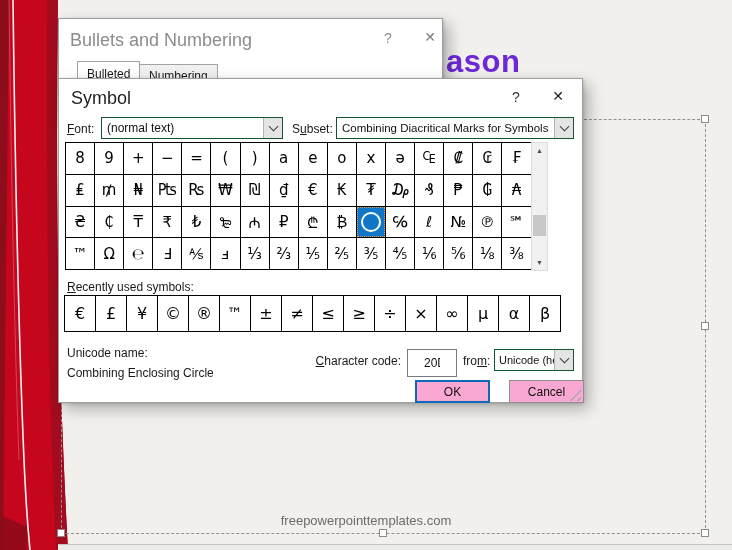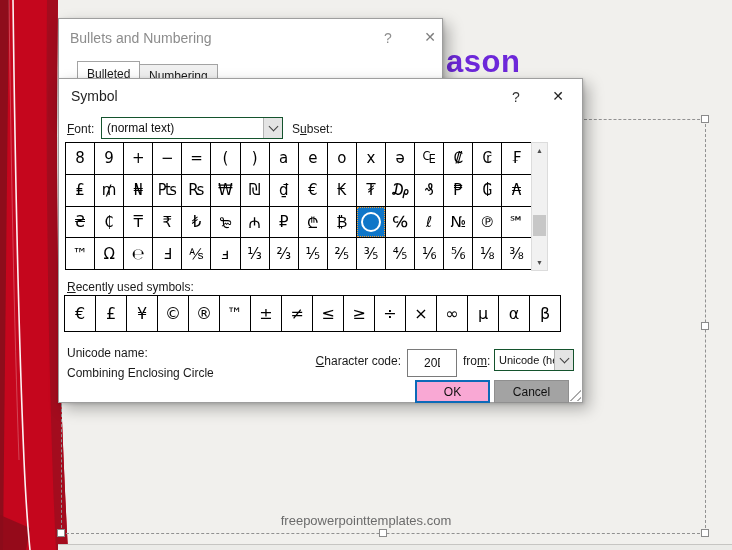--- a/index.html
+++ b/index.html
@@ -17,21 +17,21 @@
   .dash-h{position:absolute;height:0;border-top:1px dashed #919191;z-index:2;}
   .dash-v{position:absolute;width:0;border-left:1px dashed #919191;z-index:2;}
   .sel-top{left:584px;top:119px;width:121px;}
   .sel-right{left:705px;top:119px;height:414px;}
   .sel-bottom{left:61px;top:533px;width:644px;}
   .sel-left{left:61px;top:404px;height:129px;}
   .handle{position:absolute;width:8px;height:8px;background:#fff;border:1px solid #8a8a8a;z-index:3;box-sizing:border-box;}
 
   
   .dialog{position:absolute;background:#fff;border:1px solid #9e9e9e;box-shadow:6px 6px 14px rgba(0,0,0,.28),1px 1px 3px rgba(0,0,0,.15);box-sizing:border-box;}
-  .dlg-title{position:absolute;font-size:14px;}
+  .dlg-title{position:absolute;font-size:18px;}
   .dlg-help,.dlg-close{position:absolute;font-size:14px;text-align:center;cursor:default;}
   label,.lbl{font-size:12px;color:#1a1a1a;}
 
   
   .bullets-dlg{left:58px;top:18px;width:385px;height:100px;z-index:5;}
   .bullets-dlg .dlg-title{left:11px;top:11px;color:#8c8c8c;}
   .bullets-dlg .dlg-help{left:318px;top:11px;width:22px;color:#8f8f8f;}
   .bullets-dlg .dlg-close{left:358px;top:10px;width:26px;color:#7d7d7d;}
   .tab{position:absolute;font-size:12px;color:#1a1a1a;border:1px solid #a3a3a3;background:#f0f0f0;padding:4px 9px;}
   .tab.active{background:#fff;border-bottom:1px solid #fff;top:42px;padding:5px 9px;z-index:2;}
@@ -76,21 +76,21 @@
   .uname-label{left:8px;top:267px;}
   .uname-value{left:8px;top:287px;}
   .cc-label{left:230px;top:275px;width:112px;text-align:right;}
   .cc-input{position:absolute;left:348px;top:270px;width:50px;height:28px;border:1px solid #7a7a7a;font-size:12px;font-family:"Liberation Sans",sans-serif;padding:0 16px;box-sizing:border-box;color:#111;}
   .from-label{left:404px;top:275px;}
   .from-combo{left:435px;top:270px;width:80px;height:22px;}
   .from-combo .combo-val{font-size:11px;padding:4px 3px 0 4px;}
 
   .btn{position:absolute;width:75px;height:23px;font-size:12px;font-family:"Liberation Sans",sans-serif;display:flex;align-items:center;justify-content:center;box-sizing:border-box;cursor:default;color:#111;}
   .ok-btn{left:356px;top:301px;background:#f9a8d4;border:2px solid #0c6ab8;}
-  .cancel-btn{left:435px;top:301px;background:#a3a3a3;border:1px solid #8f8f8f;}
+  .cancel-btn{left:450px;top:301px;background:#f9a8d4;border:1px solid #8f8f8f;}
   .resize-grip{position:absolute;right:1px;bottom:1px;width:13px;height:13px;background:repeating-linear-gradient(135deg,#ababab 0 1.5px,transparent 1.5px 5px);clip-path:polygon(100% 0,100% 100%,0 100%);}
 
   u{text-decoration:underline;}
 </style>
 </head>
 <body>
 
 <div class="screen">
 
   <svg class="red-art" viewBox="0 0 72 550" preserveAspectRatio="none">
@@ -133,20 +133,26 @@
 
     <div class="lbl fld-label font-label"><u>F</u>ont:</div>
     <div class="combo font-combo">
       <div class="combo-val">(normal text)</div>
       <div class="combo-btn">
           <span class="chev"></span>
         </div>
     </div>
 
     <div class="lbl fld-label subset-label">S<u>u</u>bset:</div>
+    <div class="combo subset-combo">
+      <div class="combo-val">Combining Diacritical Marks for Symbols</div>
+      <div class="combo-btn">
+          <span class="chev"></span>
+        </div>
+    </div>
 
     <div class="symgrid">
         <div class="gcell">8</div>
         <div class="gcell">9</div>
         <div class="gcell">+</div>
         <div class="gcell">−</div>
         <div class="gcell">=</div>
         <div class="gcell">(</div>
         <div class="gcell">)</div>
         <div class="gcell">a</div>

